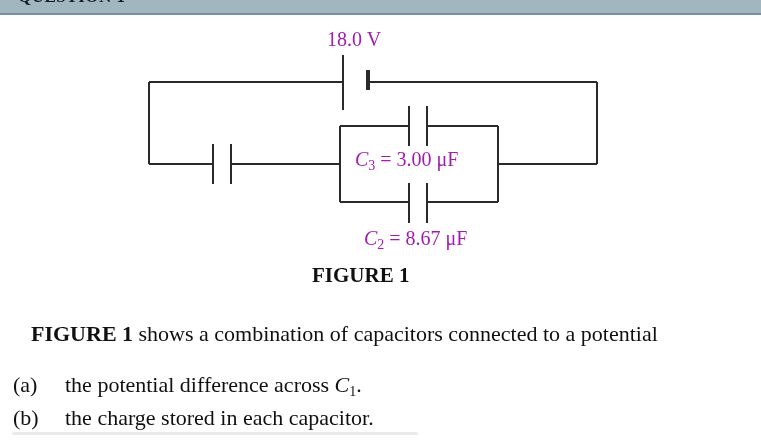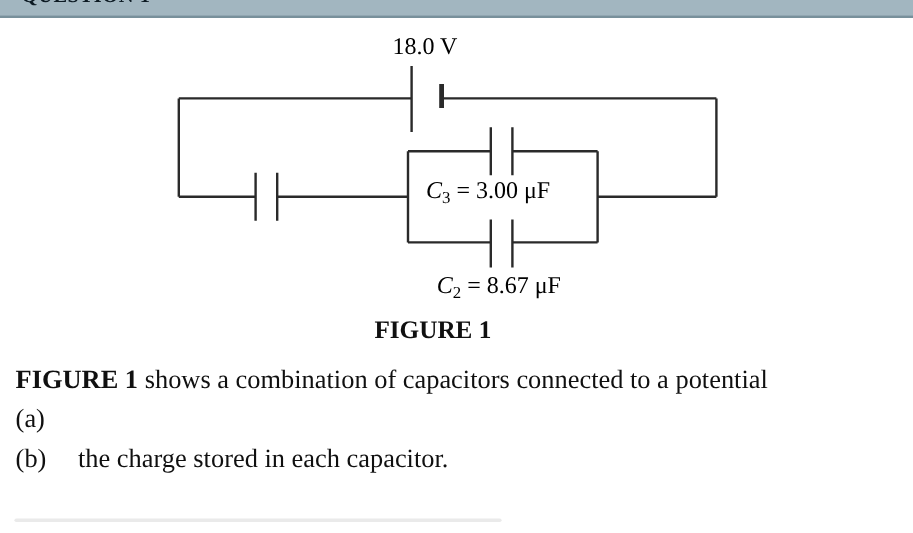--- a/index.html
+++ b/index.html
@@ -21,40 +21,40 @@
   .topbar-title{
     position:absolute;left:18px;top:-12px;
     font-weight:bold;font-size:17px;line-height:17px;
     letter-spacing:0.5px;color:#0c1a23;
     white-space:nowrap;
   }
   
   .circuit-svg{position:absolute;left:0;top:0;}
   .fig-label{
     position:absolute;
-    font-size:20px;line-height:22px;color:#000000;
+    font-size:20px;line-height:22px;color:#a21caf;
     white-space:nowrap;
     text-align:center;
   }
   .fig-label i{font-style:italic;}
   .ssub{
     font-size:14px;line-height:14px;
     vertical-align:-4px;
   }
   .caption{
     position:absolute;left:312px;top:263px;
     font-size:21px;font-weight:bold;color:#101010;
     white-space:nowrap;
   }
   
   .bodytext{
     position:absolute;left:13px;top:299px;width:748px;
     font-size:22px;line-height:33px;color:#101010;
   }
-  .bodytext p{margin:0;white-space:nowrap;}
+  .bodytext p{margin:18px;white-space:nowrap;}
   .bodytext b{font-weight:bold;}
   .q-item{display:flex;white-space:nowrap;}
   .q-item .item-label{
     flex:0 0 52px;width:52px;display:inline-block;
   }
   
   .edge-artifact{
     position:absolute;left:12px;top:432px;width:406px;height:3px;
     background:#eaeaea;border-radius:2px;
   }
@@ -91,20 +91,21 @@
 
   <div class="fig-label" style="left:364px;top:227px"><i>C</i><span class="ssub">2</span><span> = 8.67 μF</span></div>
 
   <div class="caption">FIGURE 1</div>
 
   <div class="bodytext">
     <p><b>FIGURE 1</b><span> shows a combination of capacitors connected to a potential</span></p>
 
     <div class="q-item">
       <span class="item-label">(a)</span>
+      <span><span>the potential difference across </span><i>C</i><span class="ssub">1</span><span>.</span></span>
     </div>
 
     <div class="q-item">
       <span class="item-label">(b)</span>
       <span>the charge stored in each capacitor.</span>
     </div>
   </div>
 
   <div class="edge-artifact"></div>
 

